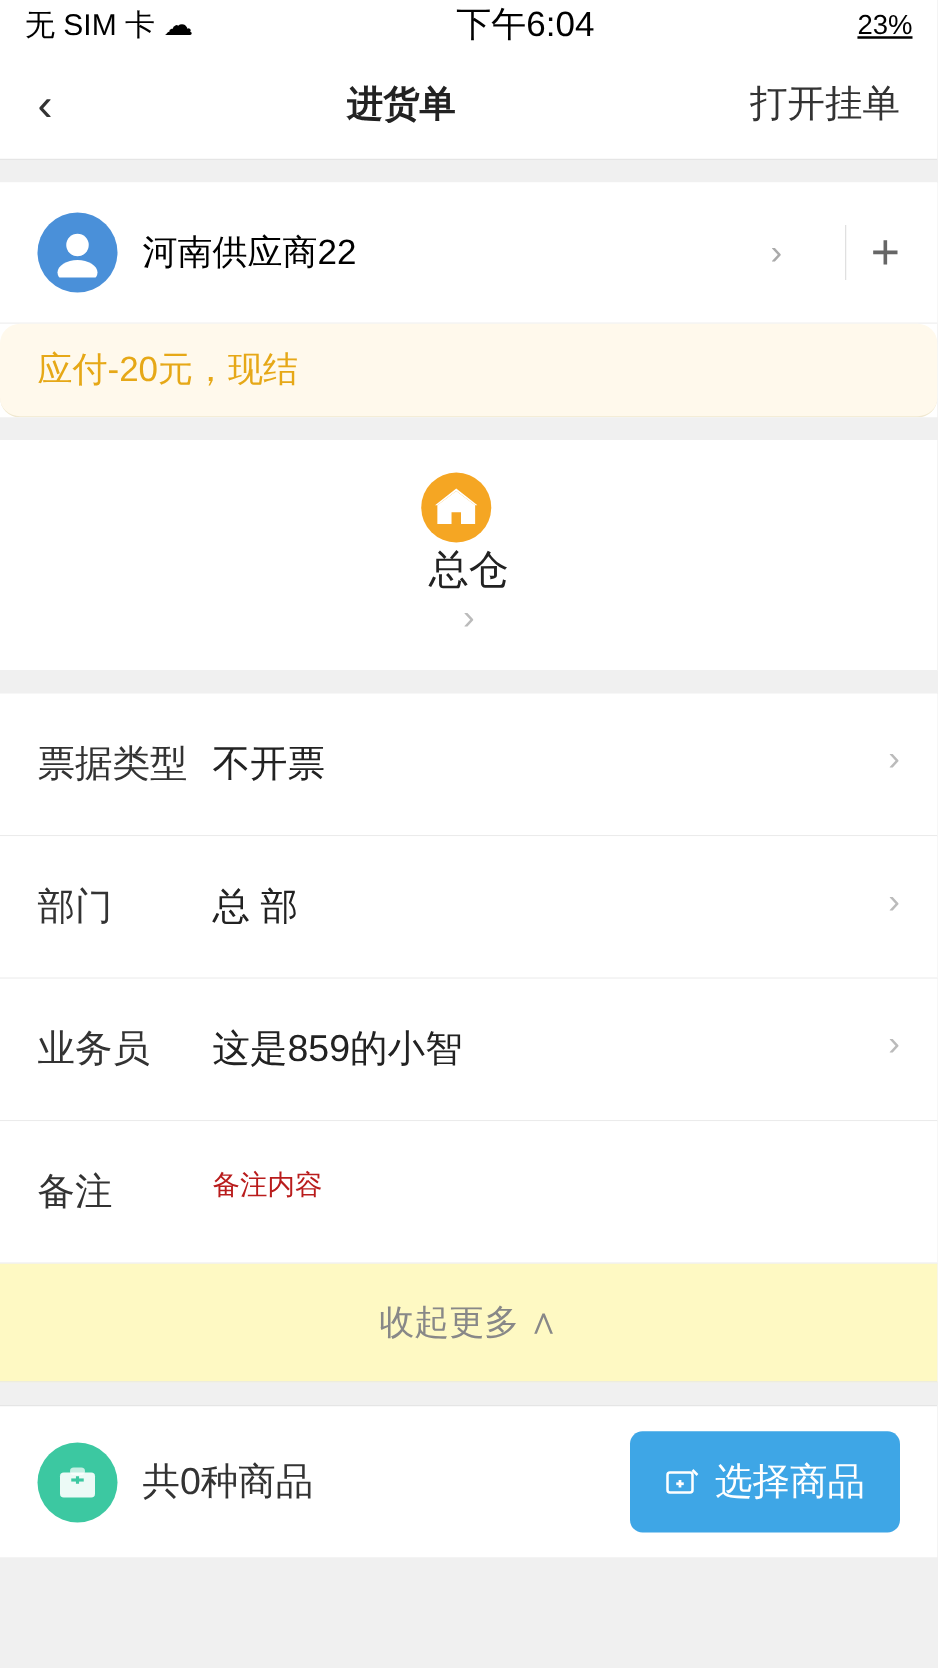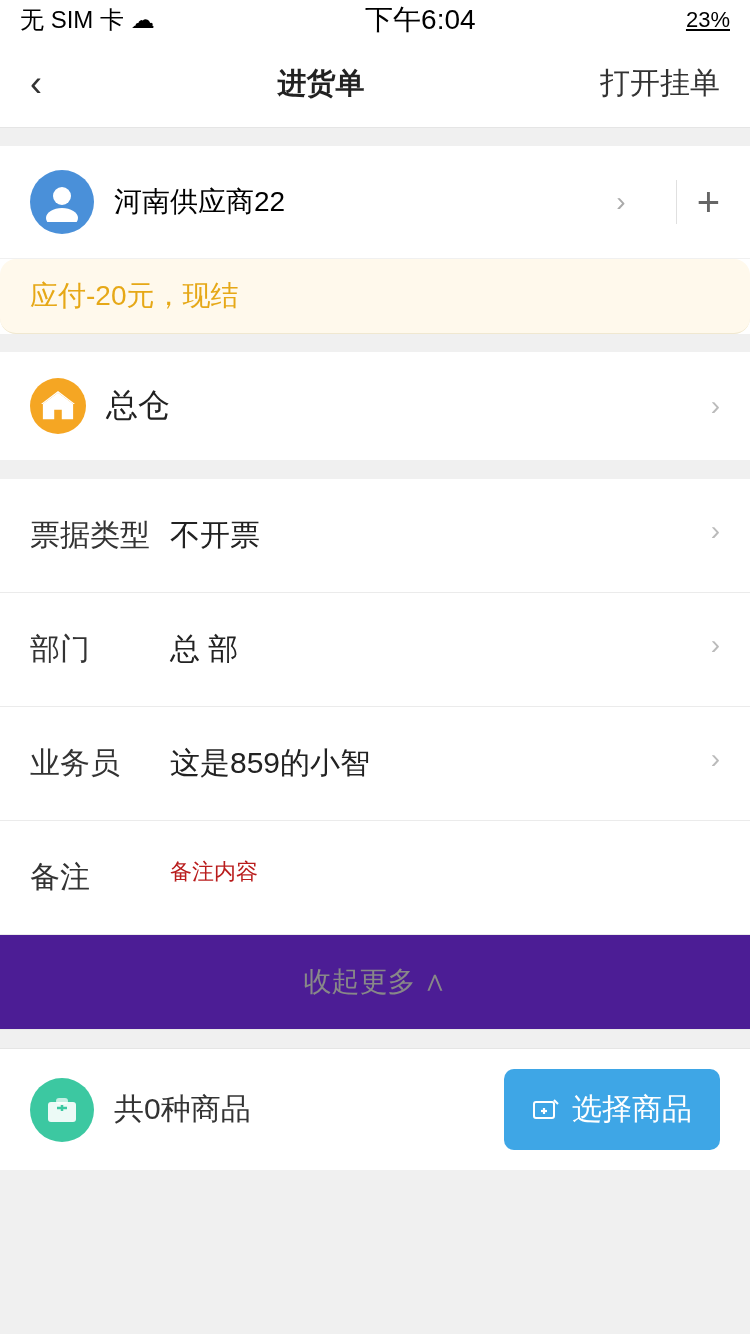--- a/index.html
+++ b/index.html
@@ -120,20 +120,21 @@
       border-radius: 16px;
     }
 
     
     .warehouse-row {
       display: flex;
       align-items: center;
       padding: 26px 30px;
       background: #fff;
       border-bottom: 1px solid #f0f0f0;
+      flex-direction: column;
     }
     .warehouse-icon {
       width: 56px;
       height: 56px;
       border-radius: 50%;
       background: #f5a623;
       display: flex;
       align-items: center;
       justify-content: center;
       margin-right: 20px;
@@ -174,21 +175,21 @@
       font-size: 22px;
       color: #b91c1c;
     }
 
     
     .collapse-row {
       display: flex;
       align-items: center;
       justify-content: center;
       padding: 28px 30px;
-      background: #4c1d95;
+      background: #fef9c3;
       border-bottom: 1px solid #e8e8e8;
       gap: 10px;
     }
     .collapse-text {
       font-size: 28px;
       color: #888;
     }
 
     
     .bottom-bar {

